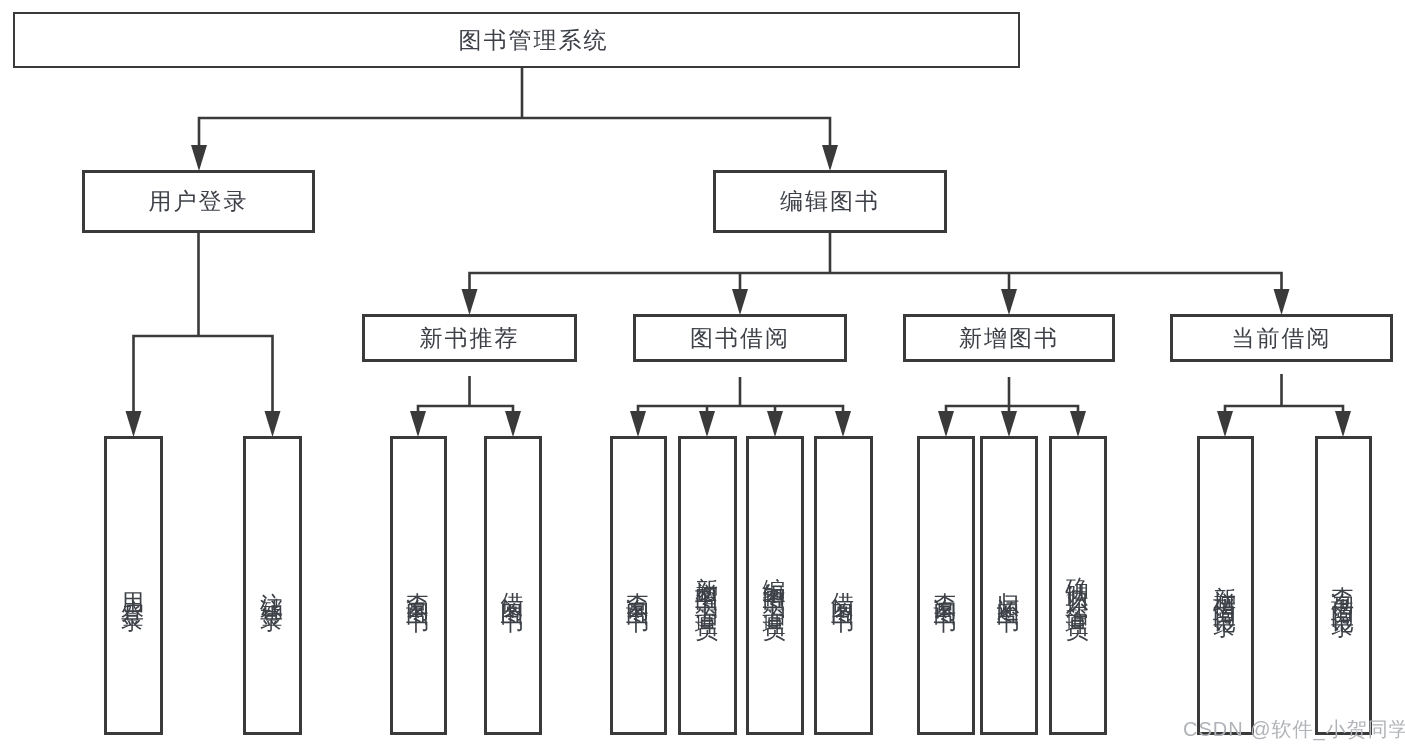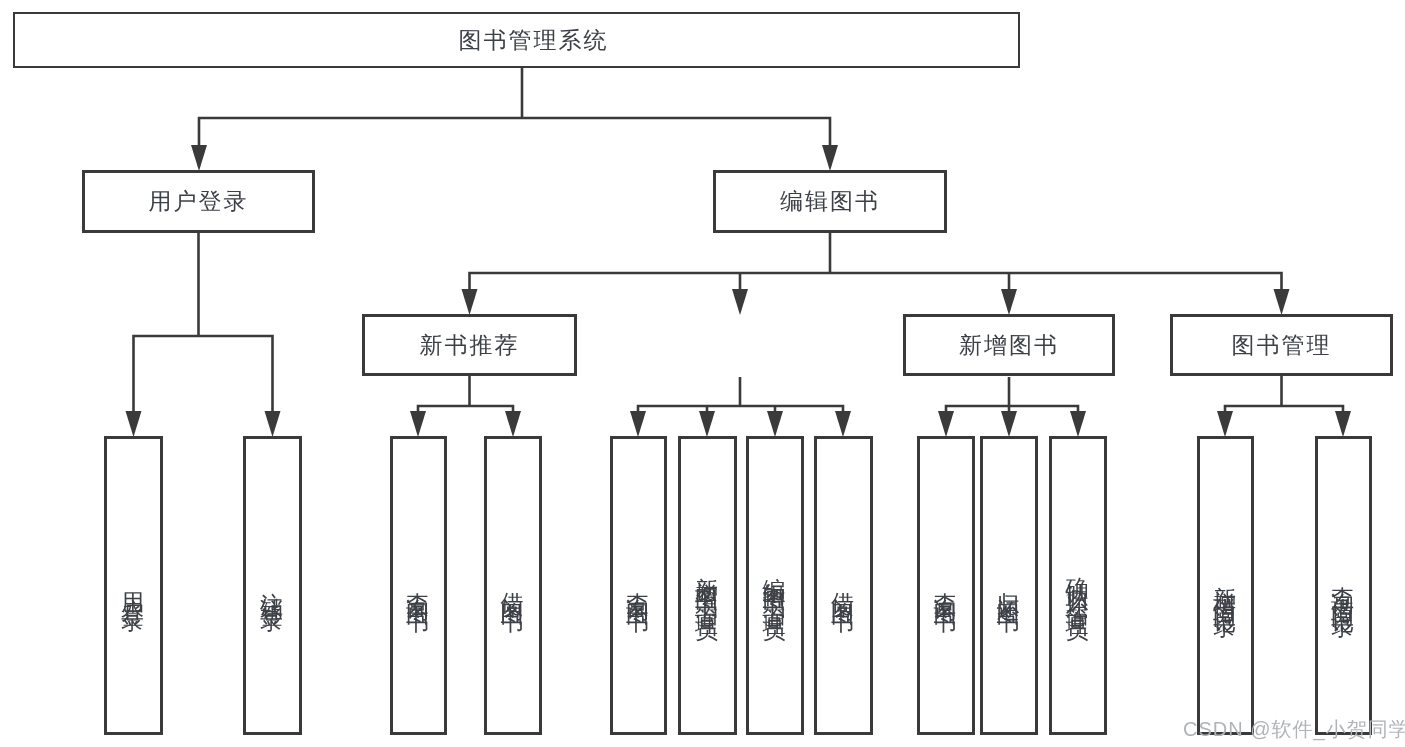--- a/index.html
+++ b/index.html
@@ -30,21 +30,21 @@
     color: #3d4147;
     white-space: nowrap;
   }
   .box.root {
     left: 13px; top: 12px;
     width: 1007px; height: 56px;
     border-width: 2px;
     padding-left: 34px;
   }
   .box.lvl2 { top: 170px; height: 63px; }
-  .box.lvl3 { top: 314px; height: 62px; }
+  .box.lvl3 { top: 314px; height: 48px; }
   .leaf {
     position: absolute;
     top: 436px;
     height: 299px;
     box-sizing: border-box;
     background: #ffffff;
     border: 3px solid #3a3a3a;
     display: flex;
     align-items: center;
     justify-content: center;
@@ -138,25 +138,28 @@
   <div class="box lvl2" style="left:82px;width:233px;">
     <span>用户登录</span>
   </div>
   <div class="box lvl2" style="left:713px;width:234px;">
     <span>编辑图书</span>
   </div>
 
   <div class="box lvl3" style="left:362px;width:215px;">
     <span>新书推荐</span>
   </div>
+  <div class="box lvl3" style="left:633px;width:214px;">
+    <span>图书借阅</span>
+  </div>
   <div class="box lvl3" style="left:903px;width:212px;">
     <span>新增图书</span>
   </div>
   <div class="box lvl3" style="left:1170px;width:223px;">
-    <span>图书管理</span>
+    <span>当前借阅</span>
   </div>
 
   <div class="leaf" style="left:104px;width:59px;">
     <span class="vtext">用户登录</span>
   </div>
   <div class="leaf" style="left:243px;width:59px;">
     <span class="vtext">注销登录</span>
   </div>
   <div class="leaf" style="left:390px;width:57px;">
     <span class="vtext">查询图书</span>

